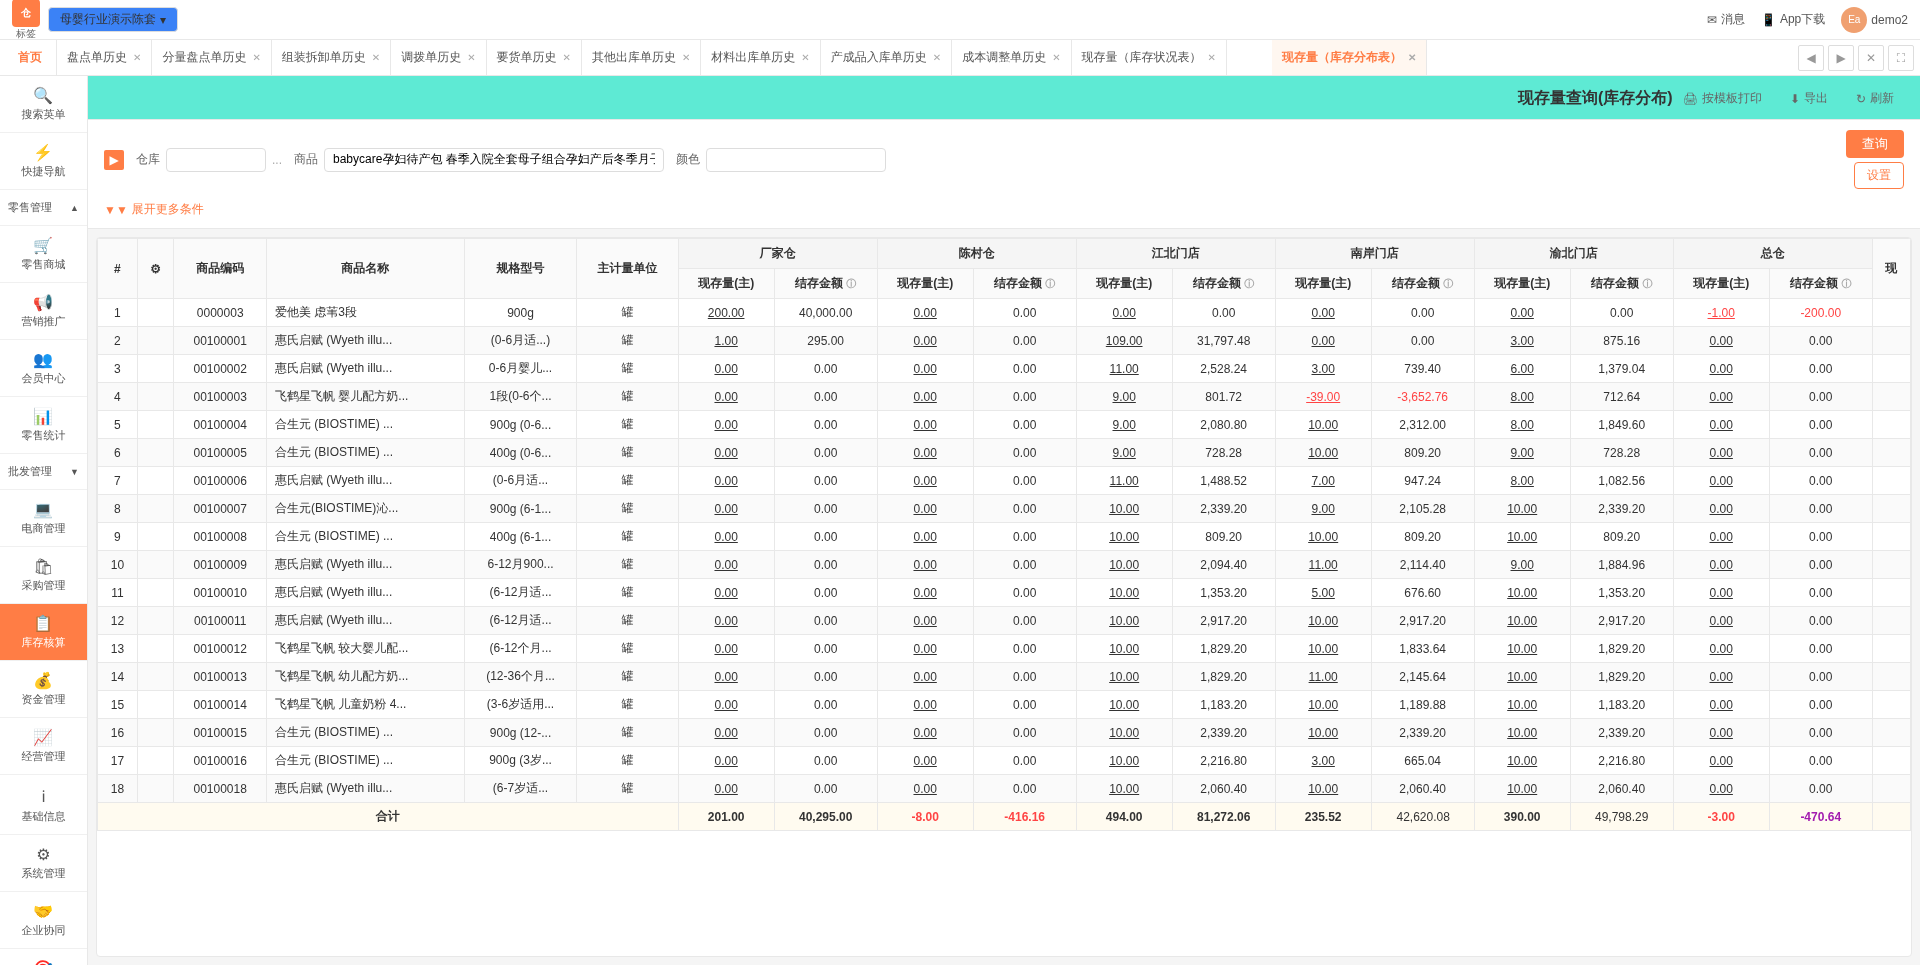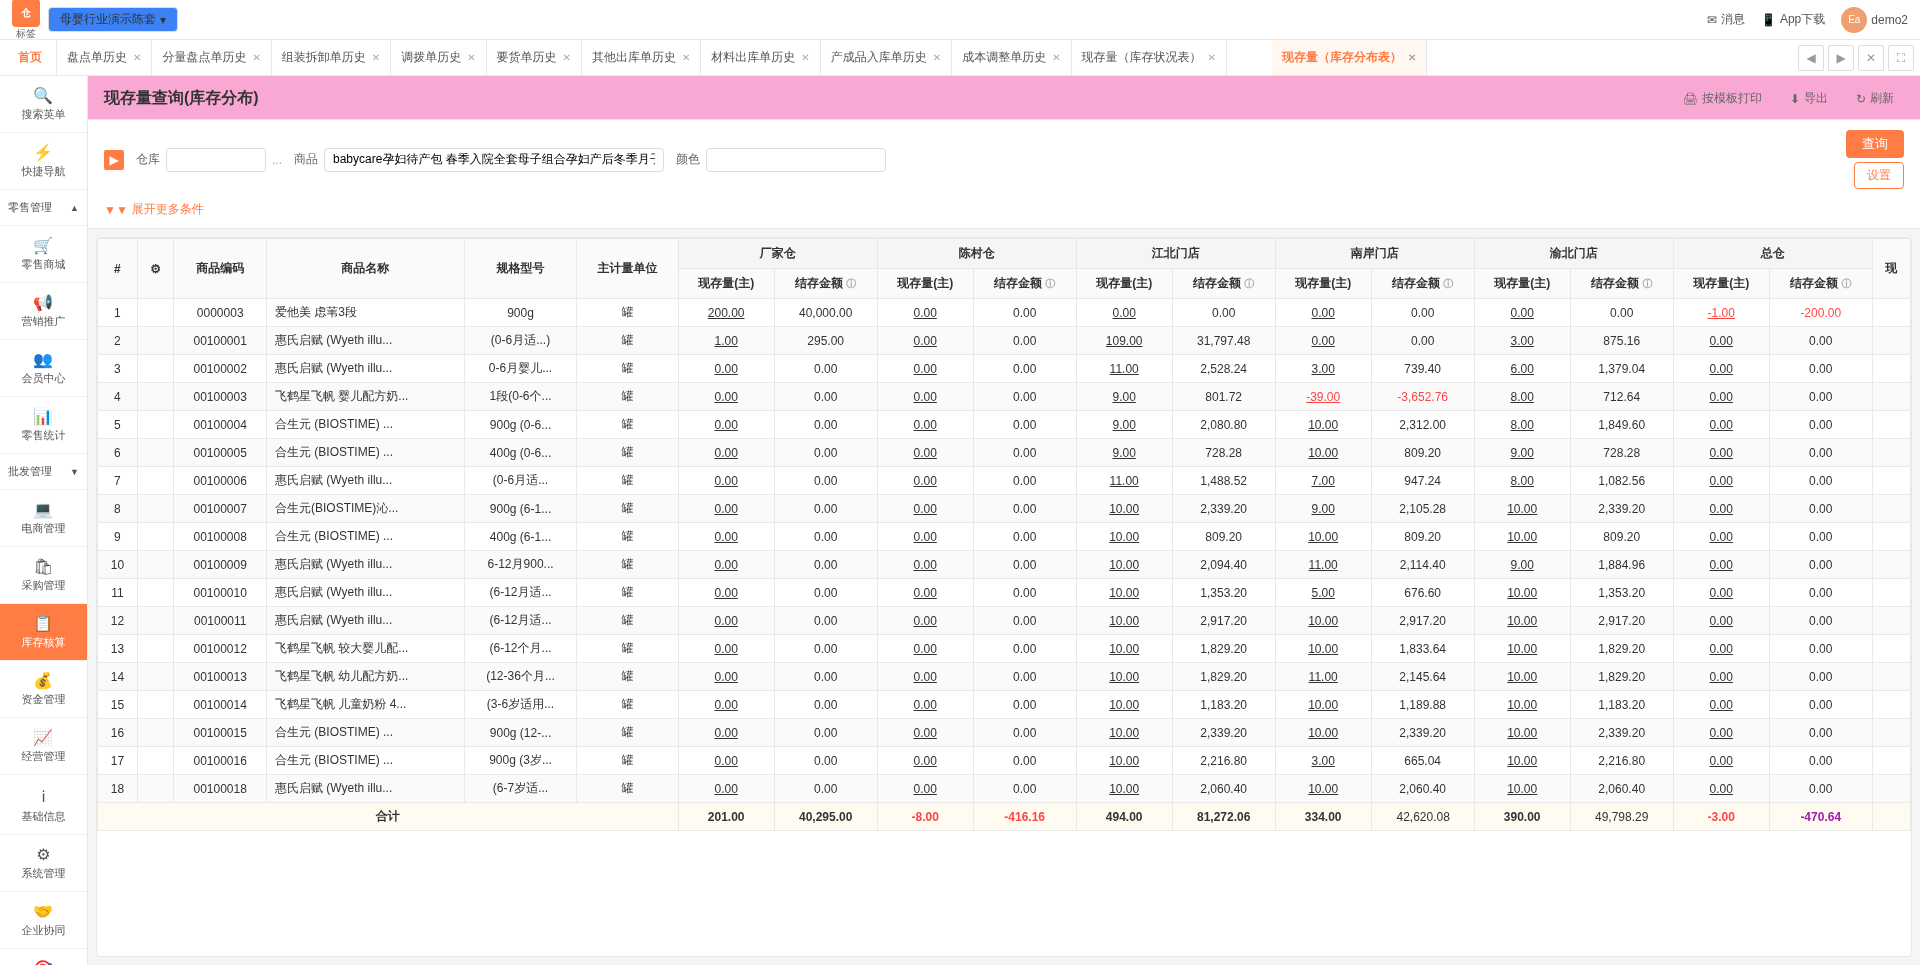--- a/index.html
+++ b/index.html
@@ -35,21 +35,21 @@
     .sidebar-item { padding: 10px 4px; display: flex; flex-direction: column; align-items: center; cursor: pointer; font-size: 11px; color: #555; border-bottom: 1px solid #f0f0f0; }
     .sidebar-item.active { background: #ff7d45; color: #fff; }
     .sidebar-item .si-icon { font-size: 16px; margin-bottom: 2px; }
     .sidebar-item.has-sub { display: flex; flex-direction: row; justify-content: space-between; align-items: center; padding: 10px 8px; }
     .sidebar-item.has-sub .si-arrow { font-size: 9px; }
 
     
     .content { flex: 1; overflow: hidden; display: flex; flex-direction: column; background: #f5f5f5; }
 
     
-    .page-header { background: #f9a8d4; padding: 10px 16px 8px; border-bottom: 1px solid #e8e8e8; display: flex; align-items: center; justify-content: space-between; }
+    .page-header { background: #5eead4; padding: 10px 16px 8px; border-bottom: 1px solid #e8e8e8; display: flex; align-items: center; justify-content: flex-end; }
     .page-title { font-size: 16px; font-weight: bold; color: #333; }
     .page-actions { display: flex; align-items: center; gap: 8px; }
     .action-btn { display: flex; align-items: center; gap: 4px; padding: 4px 10px; border: none; background: none; cursor: pointer; font-size: 12px; color: #666; }
 
     
     .search-area { background: #fff; padding: 10px 16px; border-bottom: 1px solid #e8e8e8; }
     .search-row { display: flex; align-items: center; gap: 12px; }
     .search-field { display: flex; align-items: center; gap: 6px; }
     .search-label { font-size: 12px; color: #666; white-space: nowrap; }
     .search-input { border: 1px solid #ddd; border-radius: 4px; padding: 4px 8px; font-size: 12px; width: 100px; }
@@ -705,21 +705,21 @@
     <td></td>
   </tr>
             <tr class="table-footer-row" style="background: rgb(255, 251, 240);">
   <td colspan="6" style="font-weight:bold;">合计</td>
   <td style="font-weight:bold;">201.00</td>
   <td style="font-weight:bold;">40,295.00</td>
   <td style="font-weight:bold; color:#ff4444;">-8.00</td>
   <td style="font-weight:bold; color:#ff4444;">-416.16</td>
   <td style="font-weight:bold;">494.00</td>
   <td style="font-weight:bold;">81,272.06</td>
-  <td style="font-weight:bold;">334.00</td>
+  <td style="font-weight:bold;">235.52</td>
   <td style="font-weight:normal;padding-left:9px;">42,620.08</td>
   <td style="font-weight:bold;">390.00</td>
   <td style="font-weight:normal;margin-top:12px;">49,798.29</td>
   <td style="font-weight:bold; color:#ff4444;">-3.00</td>
   <td style="font-weight:bold; color:#a21caf;">-470.64</td>
   <td></td>
 </tr>
           </tbody>
       </table>
     </div>

